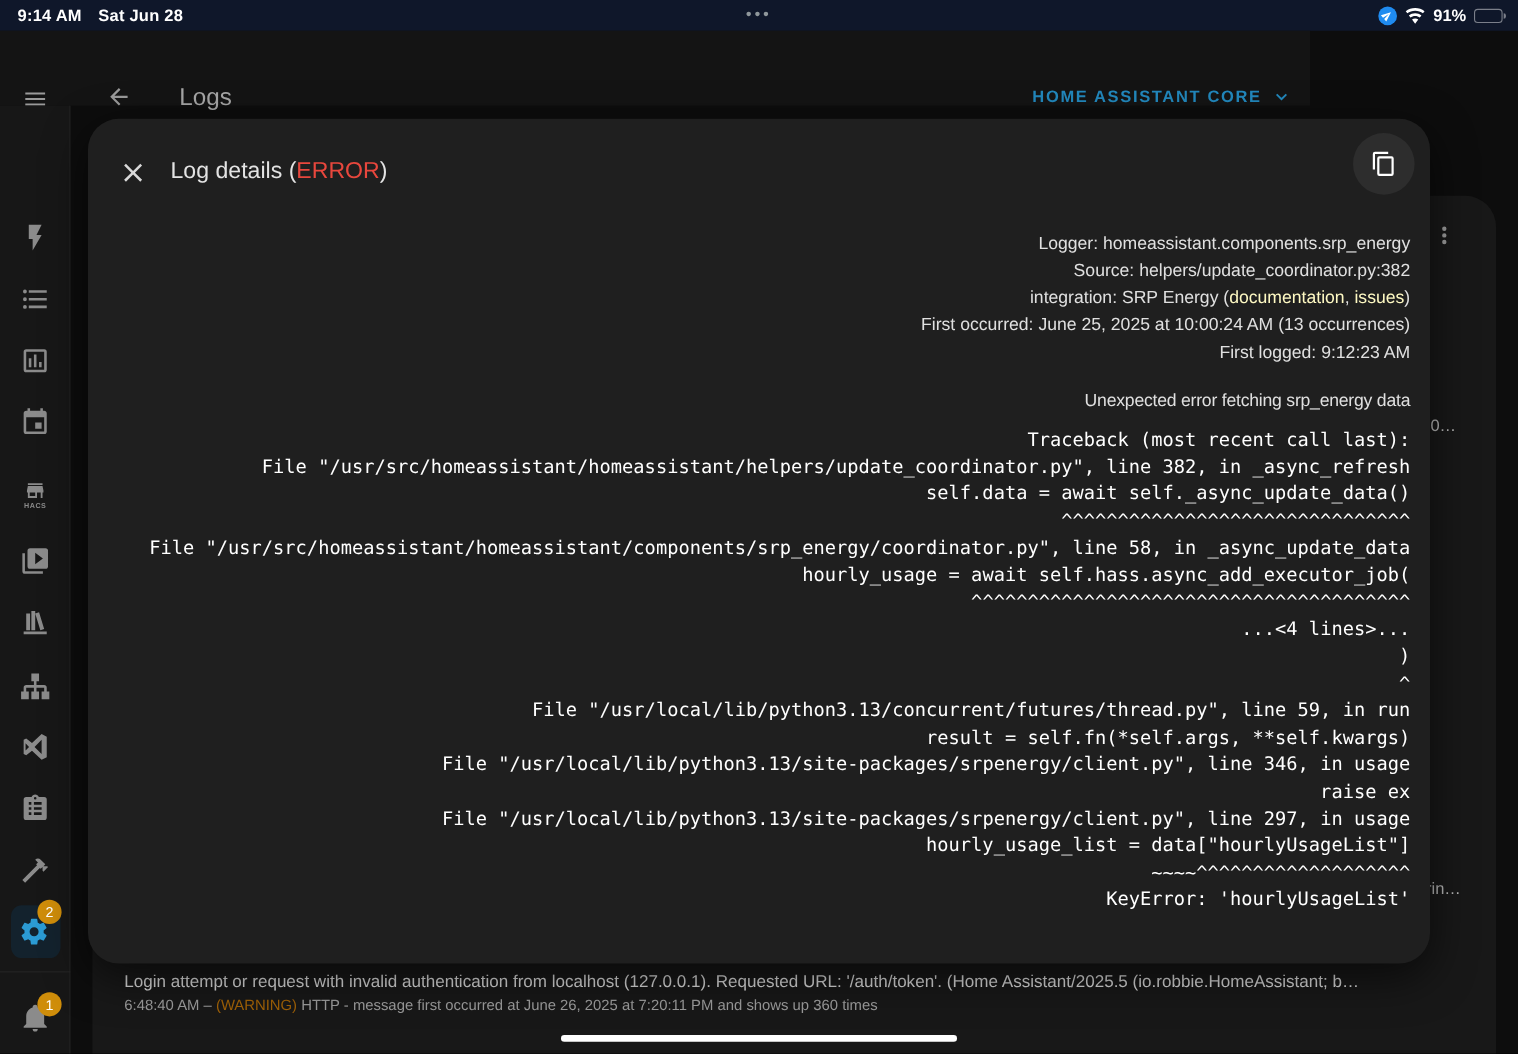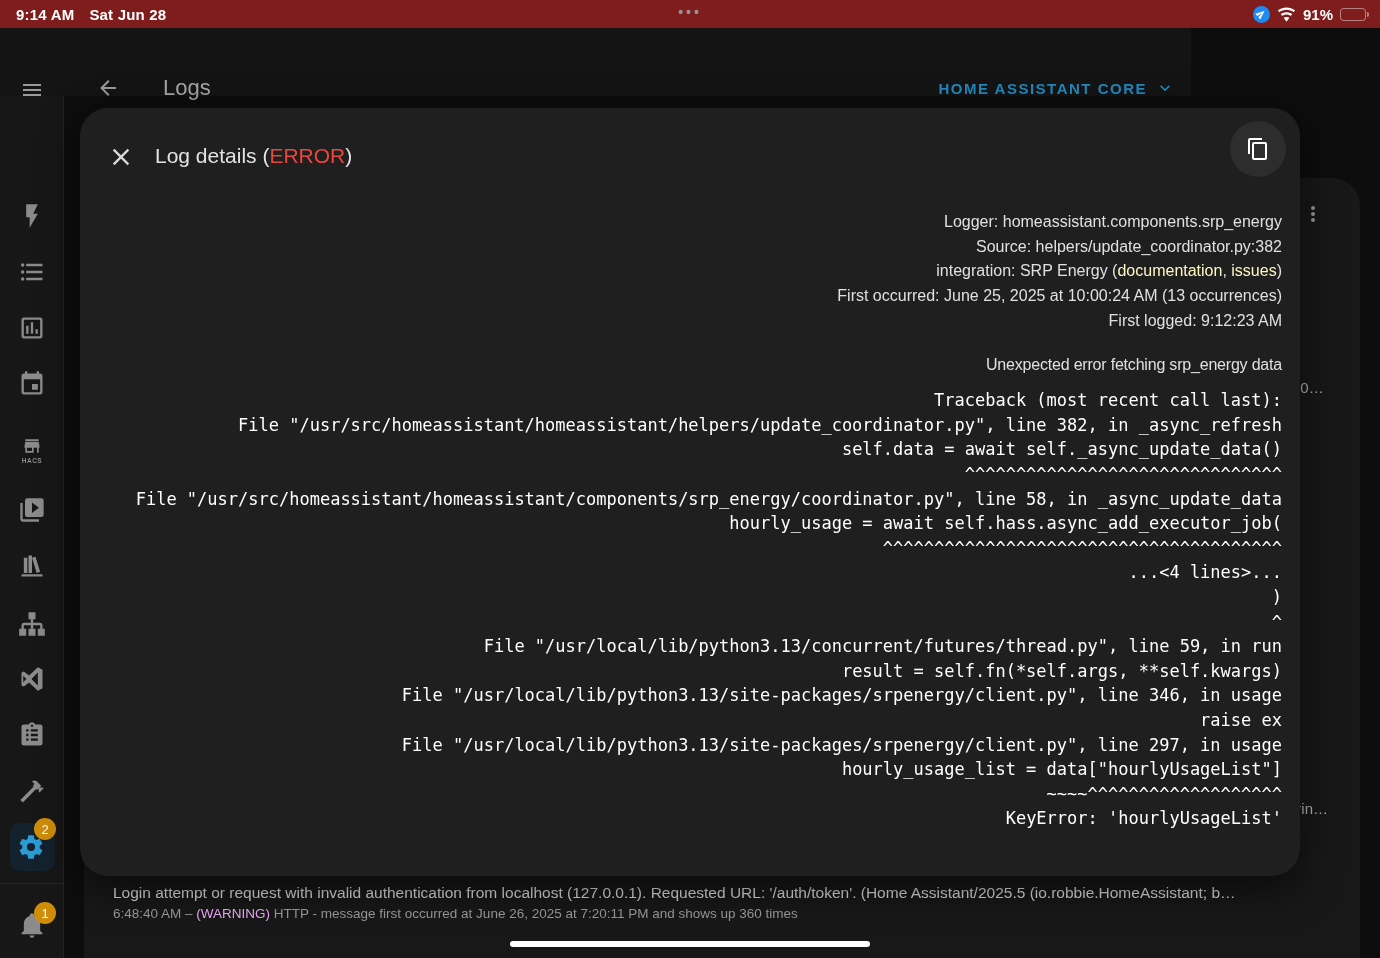--- a/index.html
+++ b/index.html
@@ -6,21 +6,21 @@
   html,body { background:#000; }
   .screen {
     position:relative; width:1380px; height:958px; overflow:hidden;
     background:#0d0d0d; font-family:"Liberation Sans", sans-serif;
     -webkit-font-smoothing:antialiased; color:#e0e0e0;
   }
   svg { display:block; fill:currentColor; }
 
   
   .statusbar { position:absolute; left:0; top:0; width:1380px; height:28px;
-    background:#7f1d1d; display:flex; align-items:center; color:#fff;text-align:right; }
+    background:#0f172a; display:flex; align-items:center; color:#fff;text-align:right; }
   .sb-left { position:absolute; left:16px; top:0; height:28px; display:flex; align-items:center; gap:15px;
     font-size:15px; font-weight:700; letter-spacing:.2px; }
   .sb-dots { position:absolute; left:50%; transform:translateX(-50%); top:4px;
     color:#8f979b; font-size:14px; letter-spacing:3px; font-weight:700; }
   .sb-right { position:absolute; right:14px; top:0; height:28px; display:flex; align-items:center; gap:7px;
     font-size:15px; font-weight:600; }
   .nav-circle { width:17px; height:17px; border-radius:50%; background:#1f8bf0;
     display:flex; align-items:center; justify-content:center; }
   .nav-circle svg { width:10px; height:10px; transform:rotate(-40deg) translate(0px,0px); color:#fff; }
   .battery { position:relative; width:26px; height:13px; border:1px solid rgba(255,255,255,.45);
@@ -61,21 +61,21 @@
   .bg-card { position:absolute; left:84px; top:178px; width:1276px; height:780px;
     background:#181818; border-radius:28px 28px 0 0; }
   .kebab { position:absolute; left:1301px; top:202px; width:24px; height:24px; color:#9a9a9a; cursor:pointer; }
   .kebab svg { width:24px; height:24px; }
   .frag { position:absolute; color:#b5b5b5; font-size:15px; }
   .frag-1 { left:1292px; top:379px; }
   .frag-2 { left:1288px; top:800px; }
   .bottom-log { position:absolute; left:113px; top:884px; width:1222px; cursor:pointer; }
   .bottom-log .msg { font-size:15.5px; color:#dcdcdc; white-space:nowrap; overflow:hidden; }
   .bottom-log .meta { margin-top:4px; font-size:13.5px; color:#9b9b9b; white-space:nowrap; }
-  .warn { color:#f0abfc; }
+  .warn { color:#a16207; }
   .home-indicator { position:absolute; left:510px; top:941px; width:360px; height:6px;
     border-radius:3px; background:#fff; cursor:grab; }
 
   
   .dialog { position:absolute; left:80px; top:108px; width:1220px; height:768px;
     background:#1f1f1f; border-radius:28px; box-shadow:0 12px 40px rgba(0,0,0,.6); }
   .dlg-close { position:absolute; left:27px; top:35px; width:28px; height:28px; color:#d9d9d9; }
   .dlg-close svg { width:28px; height:28px; }
   .dlg-title { position:absolute; left:75px; top:36px; font-size:21px; color:#e3e3e3; font-weight:400; }
   .err { color:#e8473d; }

